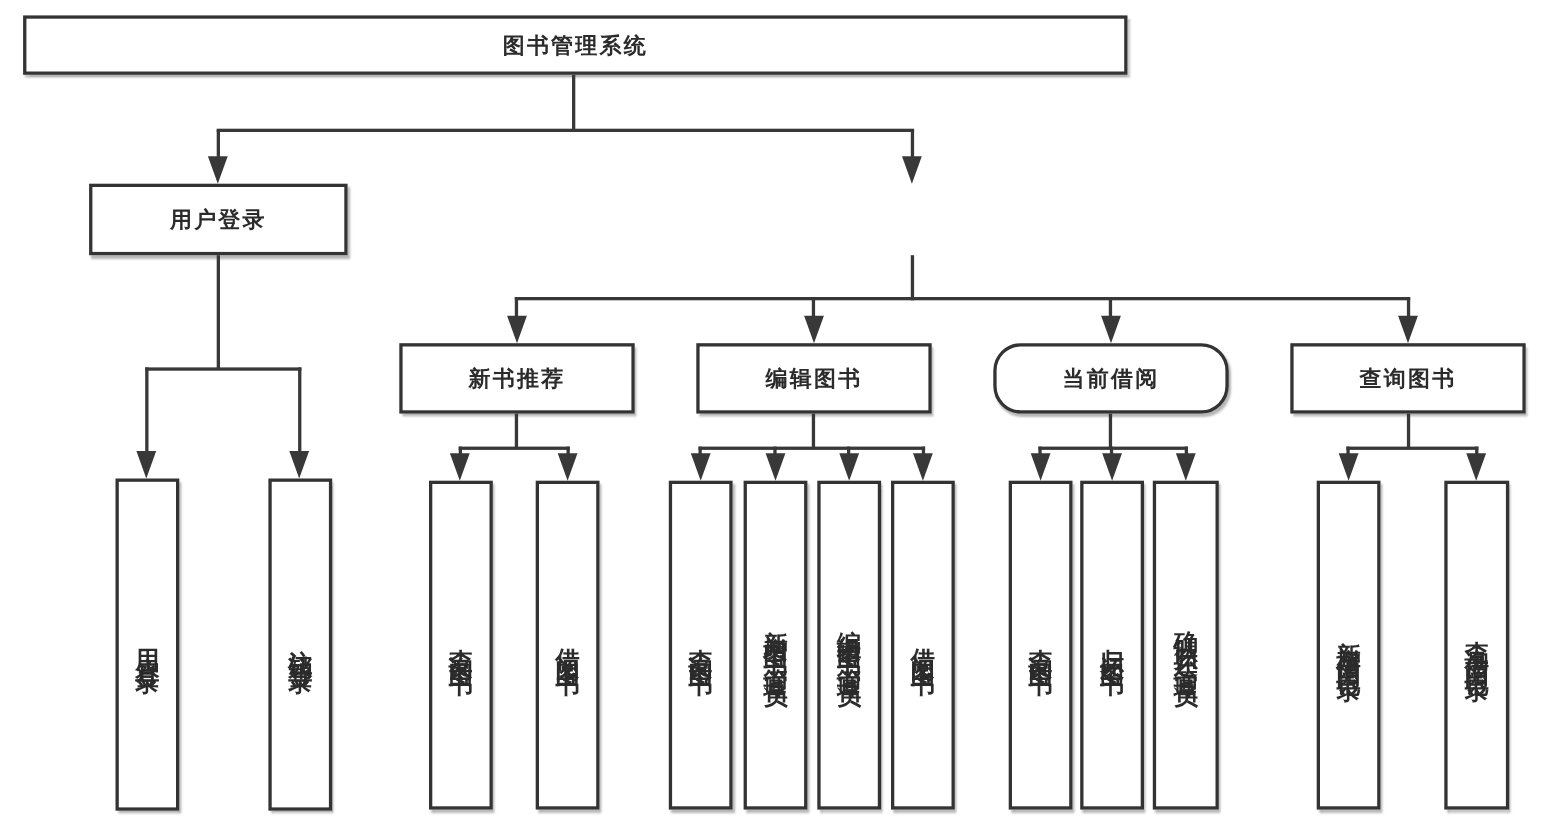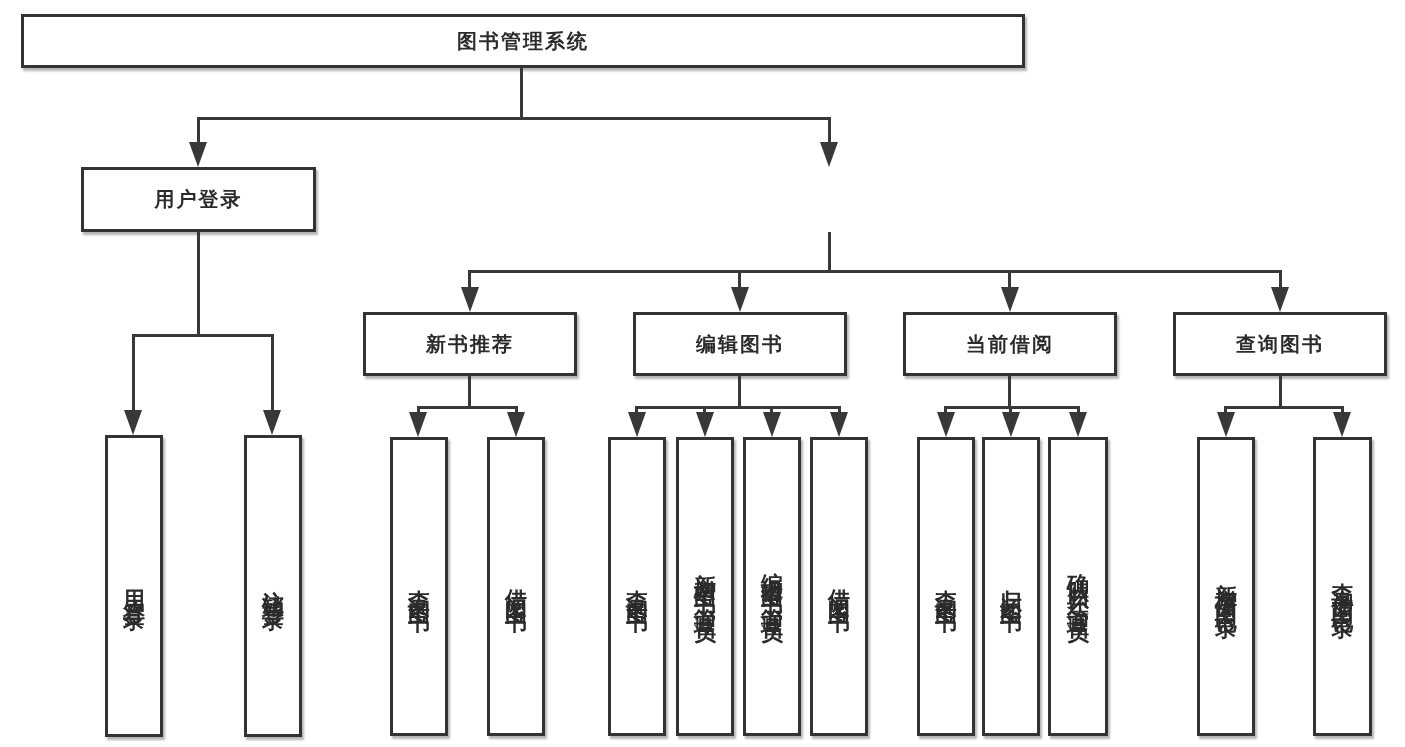--- a/index.html
+++ b/index.html
@@ -76,21 +76,21 @@
   <div class="arrow" style="left:1001px;top:287px;"></div>
   <div class="ln vl" style="left:1279px;top:270px;height:20px;"></div>
   <div class="arrow" style="left:1271px;top:287px;"></div>
 
   <div class="box hbox" style="left:363px;top:312px;width:214px;height:64px;">
     <span>新书推荐</span>
   </div>
   <div class="box hbox" style="left:633px;top:312px;width:214px;height:64px;">
     <span>编辑图书</span>
   </div>
-  <div class="box hbox" style="left:903px;top:312px;width:214px;height:64px;">
+  <div class="box hbox" style="left:903px;top:312px;width:214px;height:64px;border-radius:25px;">
     <span>当前借阅</span>
   </div>
   <div class="box hbox" style="left:1173px;top:312px;width:214px;height:64px;">
     <span>查询图书</span>
   </div>
 
   <div class="ln vl" style="left:468px;top:376px;height:32px;"></div>
   <div class="ln hl" style="left:417px;top:406px;width:101px;"></div>
   <div class="ln vl" style="left:417px;top:406px;height:8px;"></div>
   <div class="arrow" style="left:409px;top:412px;"></div>

